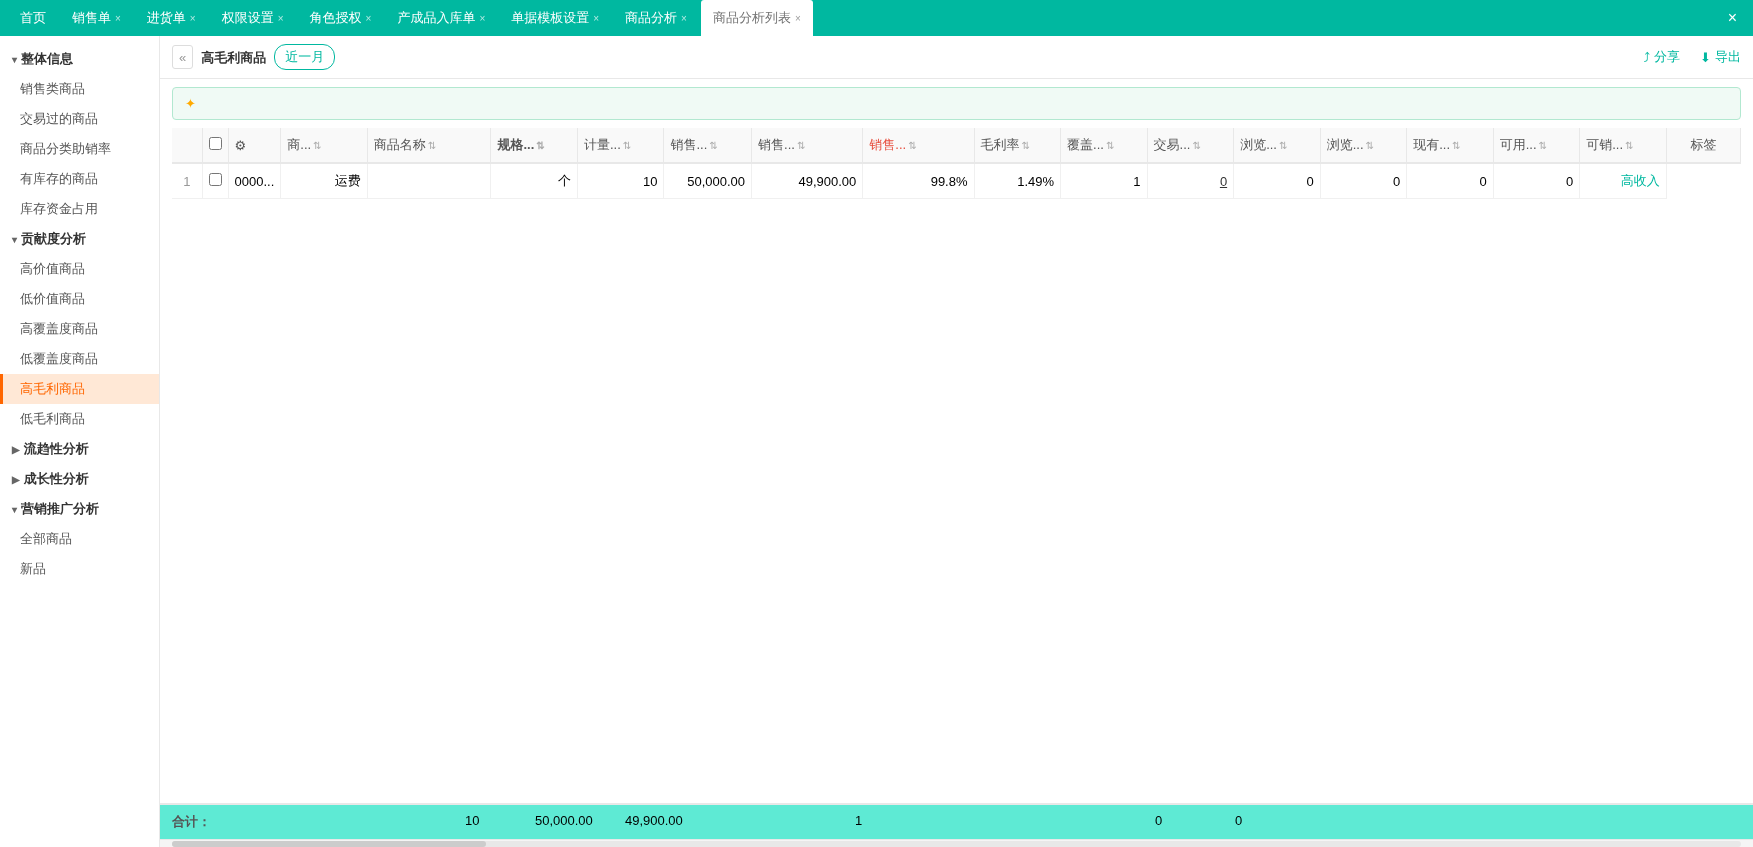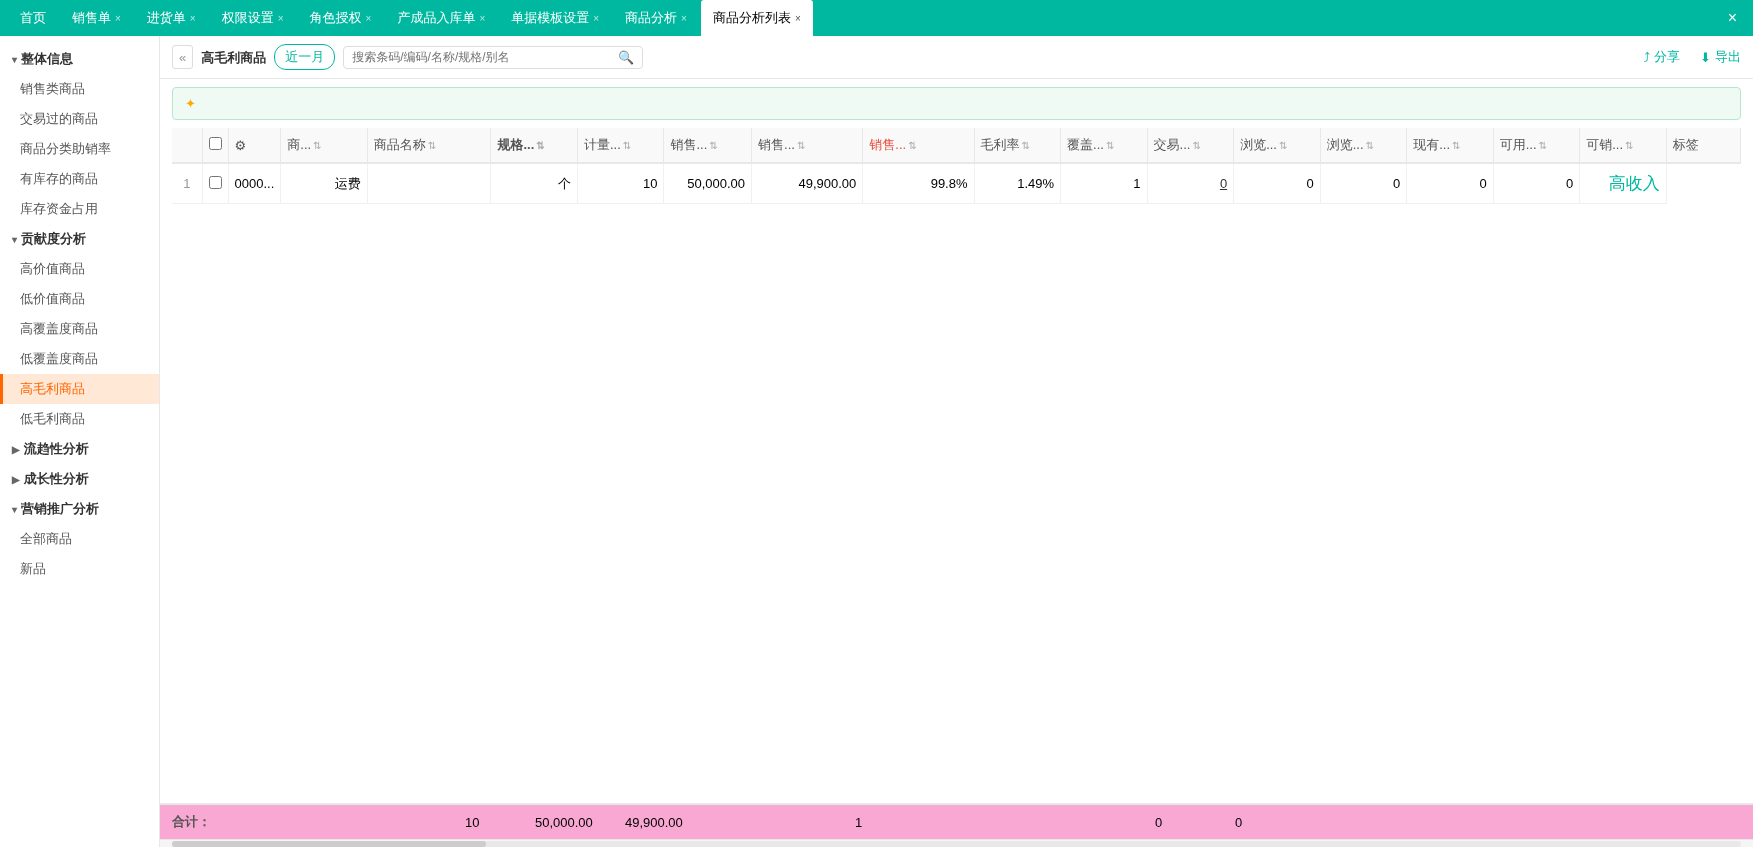--- a/index.html
+++ b/index.html
@@ -19,21 +19,21 @@
       padding: 4px 12px;
       cursor: pointer;
       border-radius: 3px 3px 0 0;
       white-space: nowrap;
       display: flex;
       align-items: center;
       gap: 4px;
       font-size: 13px;
       height: 100%;
     }
-    .nav-tab.active { background: #fff; color: #000000; text-align: center; }
+    .nav-tab.active { background: #fff; color: #737373; text-align: center; }
     .nav-tab .close-icon { font-size: 10px; opacity: 0.7; }
     .nav-spacer { flex: 1; }
     .nav-close { color: #fff; cursor: pointer; font-size: 16px; padding: 0 8px; }
 
     
     .main-layout {
       display: flex;
       height: calc(847px - 36px);
       background: #fff;
     }
@@ -177,29 +177,29 @@
     th:first-child { width: 30px; }
     td {
       padding: 8px 6px;
       border-bottom: 1px solid #f0f0f0;
       border-right: 1px solid #f0f0f0;
       white-space: nowrap;
       text-align: right;
     }
     .th-sort { display: flex; align-items: center; gap: 2px; }
     .sort-icon { color: #aaa; font-size: 10px; }
-    .tag-green { color: #00b8a0; font-size: 17px; }
+    .tag-green { color: #00b8a0; font-size: 13px; }
     .link-style { color: #333; text-decoration: underline; cursor: pointer; }
 
     
     .footer-row {
-      background: #f9a8d4;
+      background: #5eead4;
       border-top: 2px solid #e8e8e8;
       display: flex;
-      align-items: center;
+      align-items: flex-start;
       padding: 8px 12px;
       font-size: 12px;
       min-height: 36px;
       flex-shrink: 0;
     }
 
     
     .table-container::-webkit-scrollbar { height: 6px; width: 6px; }
     .table-container::-webkit-scrollbar-track { background: #f1f1f1; }
     .table-container::-webkit-scrollbar-thumb { background: #ccc; border-radius: 3px; }
@@ -346,24 +346,20 @@
     <div class="content-header">
       <div class="collapse-btn">
         <span>«</span>
       </div>
       <div class="page-title">
         <span>高毛利商品</span>
       </div>
       <div class="filter-btn">
         <span>近一月</span>
       </div>
-      <div class="search-box">
-        <input type="text" placeholder="搜索条码/编码/名称/规格/别名" style="">
-        <span style="color:#aaa; cursor:pointer;">🔍</span>
-      </div>
       <div class="header-spacer"></div>
       <div class="action-btn">
         <span>⤴</span>
         <span>分享</span>
       </div>
       <div class="action-btn" style="margin-left:12px;">
         <span>⬇</span>
         <span>导出</span>
       </div>
     </div>
@@ -464,21 +460,21 @@
                 <span>可用...</span>
                 <span class="sort-icon">⇅</span>
               </div>
             </th>
             <th style="min-width:70px;">
               <div class="th-sort">
                 <span>可销...</span>
                 <span class="sort-icon">⇅</span>
               </div>
             </th>
-            <th style="min-width:60px;">
+            <th style="min-width:60px;text-align:center;">
               <span>标签</span>
             </th>
           </tr>
         </thead>
         <tbody>
           <tr>
             <td class="row-num">1</td>
             <td class="checkbox-cell">
               <input type="checkbox" style="">
             </td>

